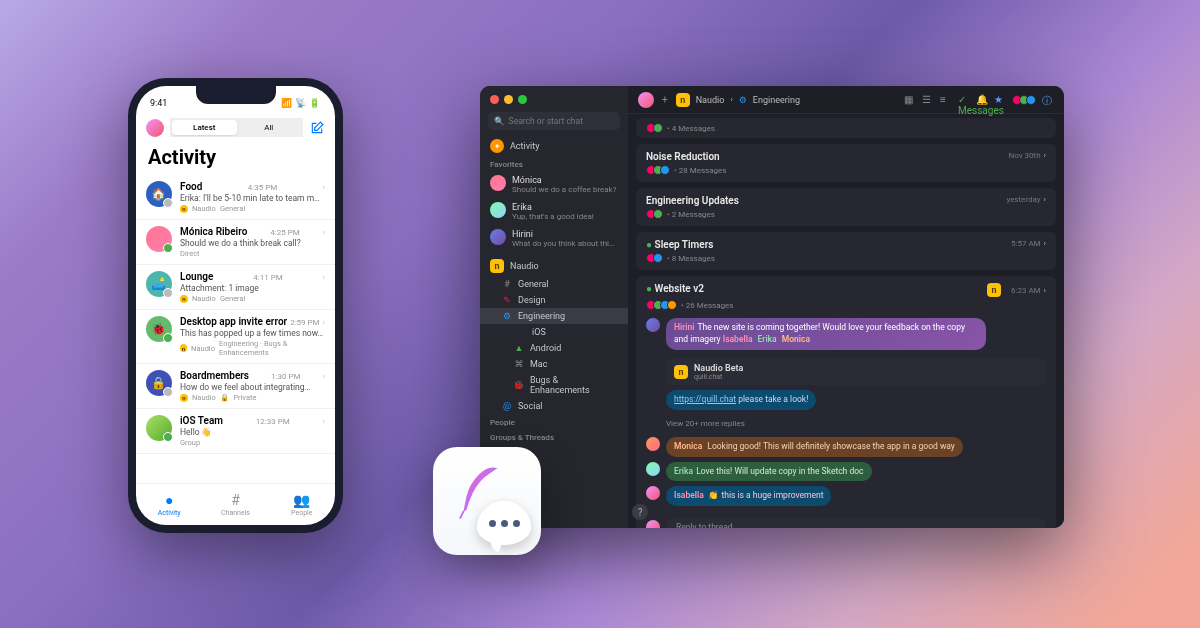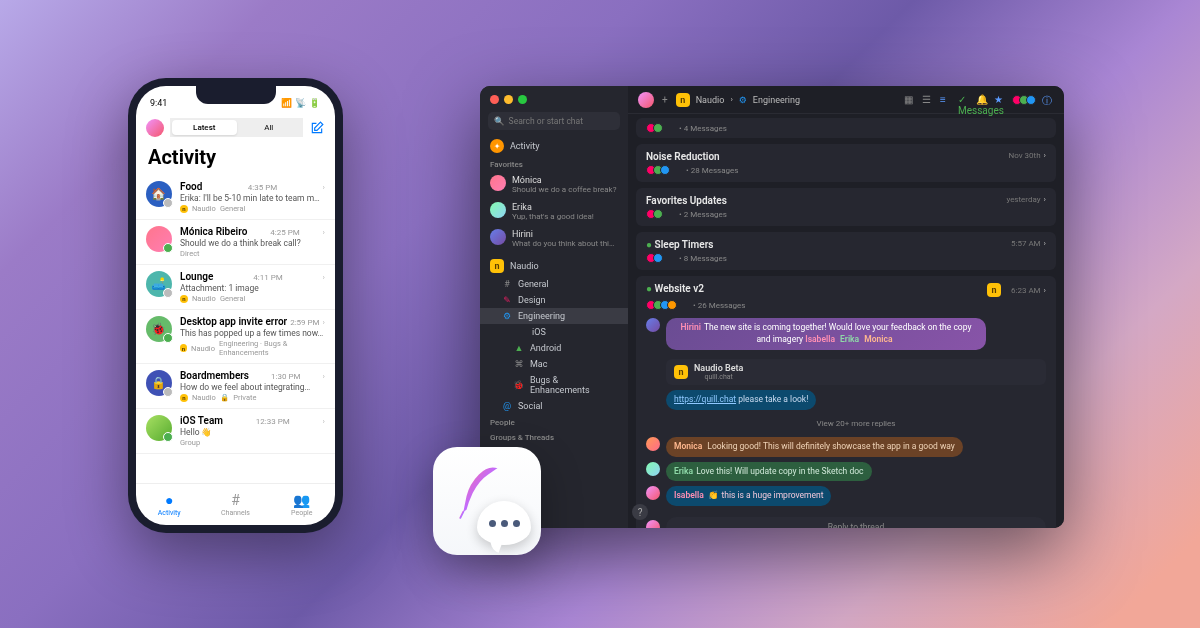--- a/index.html
+++ b/index.html
@@ -66,25 +66,25 @@
 .breadcrumb { display: flex; gap: 6px; font-size: 9px; color: #bbb; align-items: center; }
 .topbar-right { margin-left: auto; display: flex; gap: 6px; align-items: center; }
 .tb-ico { width: 12px; height: 12px; color: #888; cursor: pointer; }
 .tb-ico.blue { color: #5b9bff; }
 .tb-ico.green { color: #4caf50; }
 .threads { flex: 1; overflow-y: auto; padding: 4px 8px; }
 .thread { background: #262730; border-radius: 6px; padding: 7px 10px; margin-bottom: 6px; }
 .thread-head { display: flex; justify-content: space-between; align-items: flex-start; }
 .thread-title { font-size: 10px; font-weight: 600; color: #e8e8e8; }
 .thread-time { font-size: 8px; color: #777; display: flex; align-items: center; gap: 3px; }
-.thread-sub { font-size: 8px; color: #888; margin-top: 3px; display: flex; align-items: center; gap: 16px; }
+.thread-sub { font-size: 8px; color: #888; margin-top: 3px; display: flex; align-items: center; gap: 4px; }
 .mini-avs { display: flex; }
 .mini-av { width: 10px; height: 10px; border-radius: 50%; margin-left: -3px; border: 1px solid #262730; }
 .mini-av:first-child { margin-left: 0; }
-.thread.expanded { padding-bottom: 10px; text-align: center; }
+.thread.expanded { padding-bottom: 10px; }
 .msgs { margin-top: 8px; display: flex; flex-direction: column; gap: 5px; }
 .msg { display: flex; gap: 6px; align-items: flex-start; }
 .msg-av { width: 14px; height: 14px; border-radius: 50%; flex-shrink: 0; }
 .bubble { border-radius: 10px; padding: 4px 8px; font-size: 8.5px; line-height: 1.4; max-width: 320px; }
 .bubble.purple { background: linear-gradient(135deg,#6a4c93,#8854a8); color: #fff; }
 .bubble.green { background: #2d5f3f; color: #cfe8d8; }
 .bubble.orange { background: #6b4226; color: #f0d4b8; }
 .bubble.pink { background: #0c4a6e; color: #f0c8da; }
 .bubble.blue { background: #0c4a6e; color: #c8daf0; }
 .name-tag { font-weight: 600; margin-right: 3px; }
@@ -378,21 +378,21 @@
             <div class="mini-avs">
               <div class="mini-av" style="background:#f06"></div>
               <div class="mini-av" style="background:#4caf50"></div>
               <div class="mini-av" style="background:#2196f3"></div>
             </div>
             <span>• <span>28 Messages</span></span>
           </div>
       </div>
       <div class="thread">
         <div class="thread-head">
-            <span class="thread-title">Favorites Updates</span>
+            <span class="thread-title">Engineering Updates</span>
             <span class="thread-time">
               <span>yesterday</span>
               <span class="chevron">›</span>
             </span>
           </div>
         <div class="thread-sub">
             <div class="mini-avs">
               <div class="mini-av" style="background:#f06"></div>
               <div class="mini-av" style="background:#4caf50"></div>
             </div>

